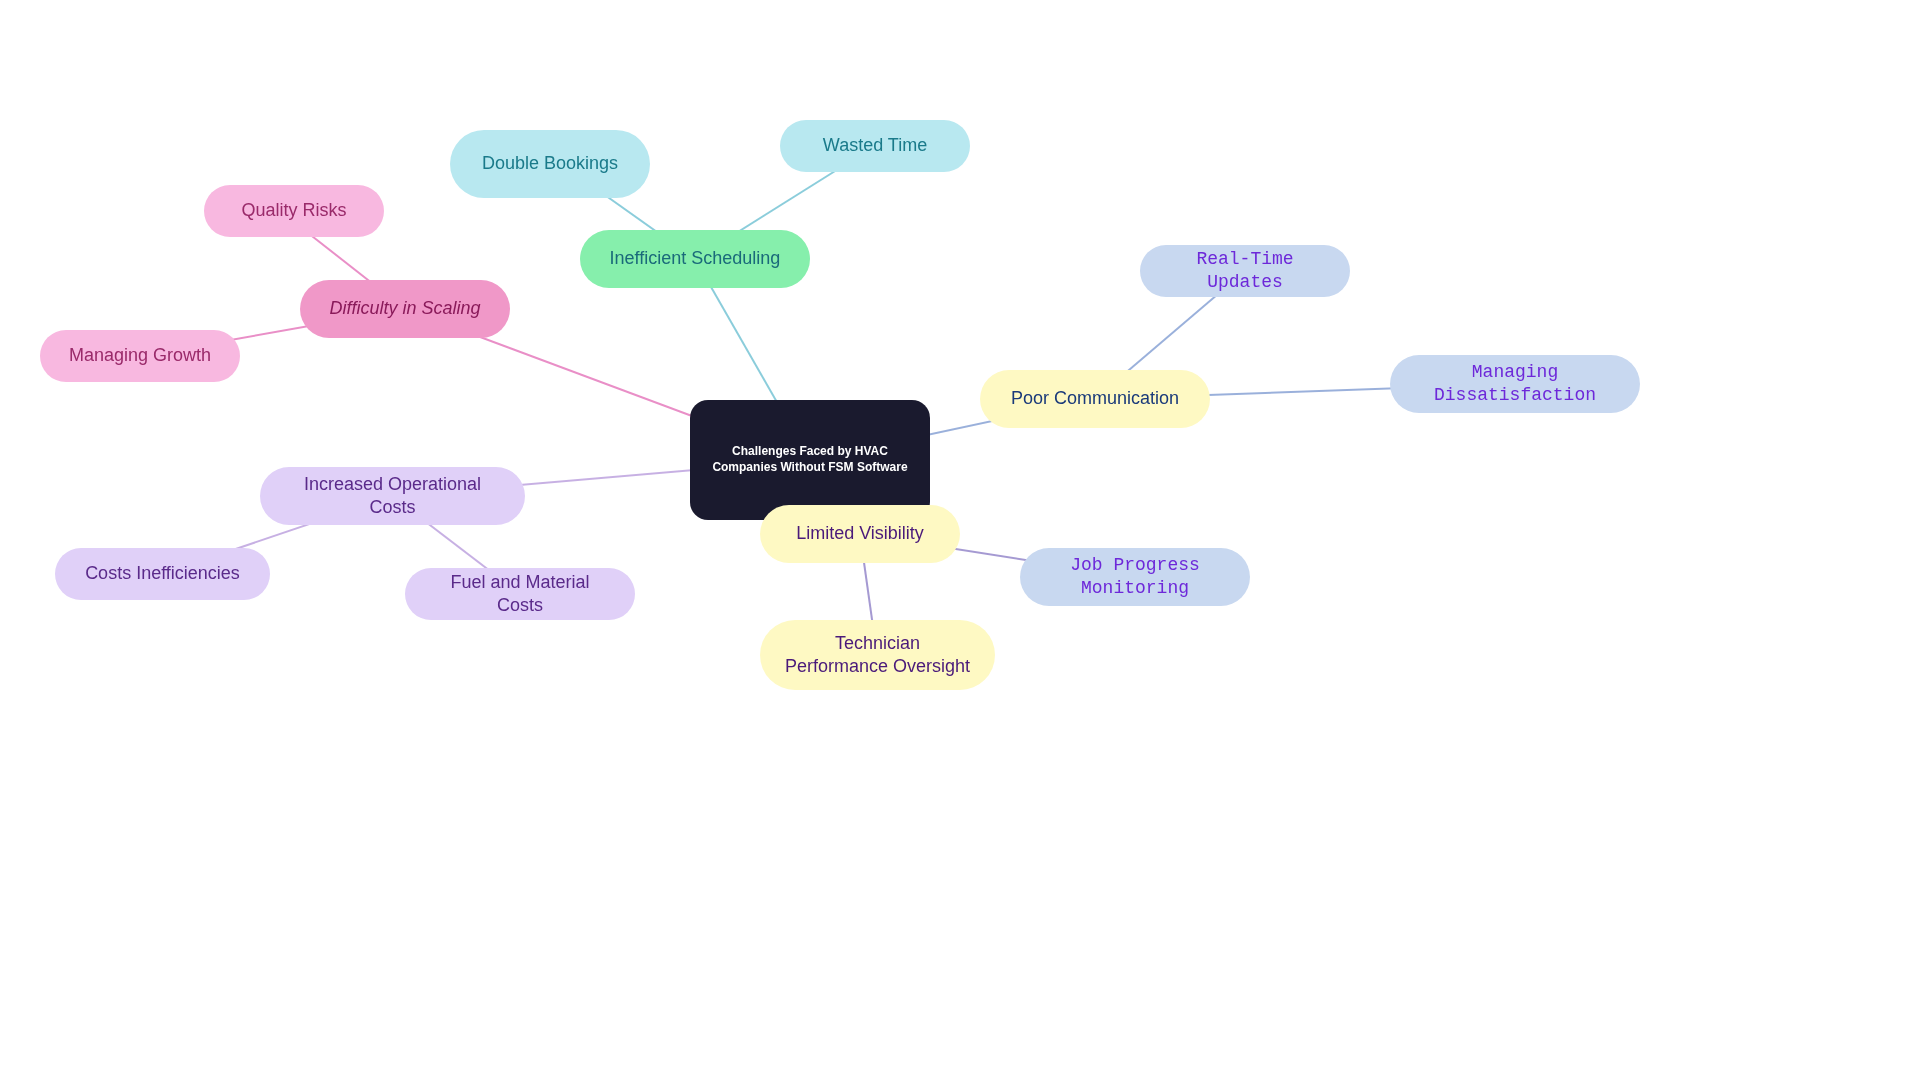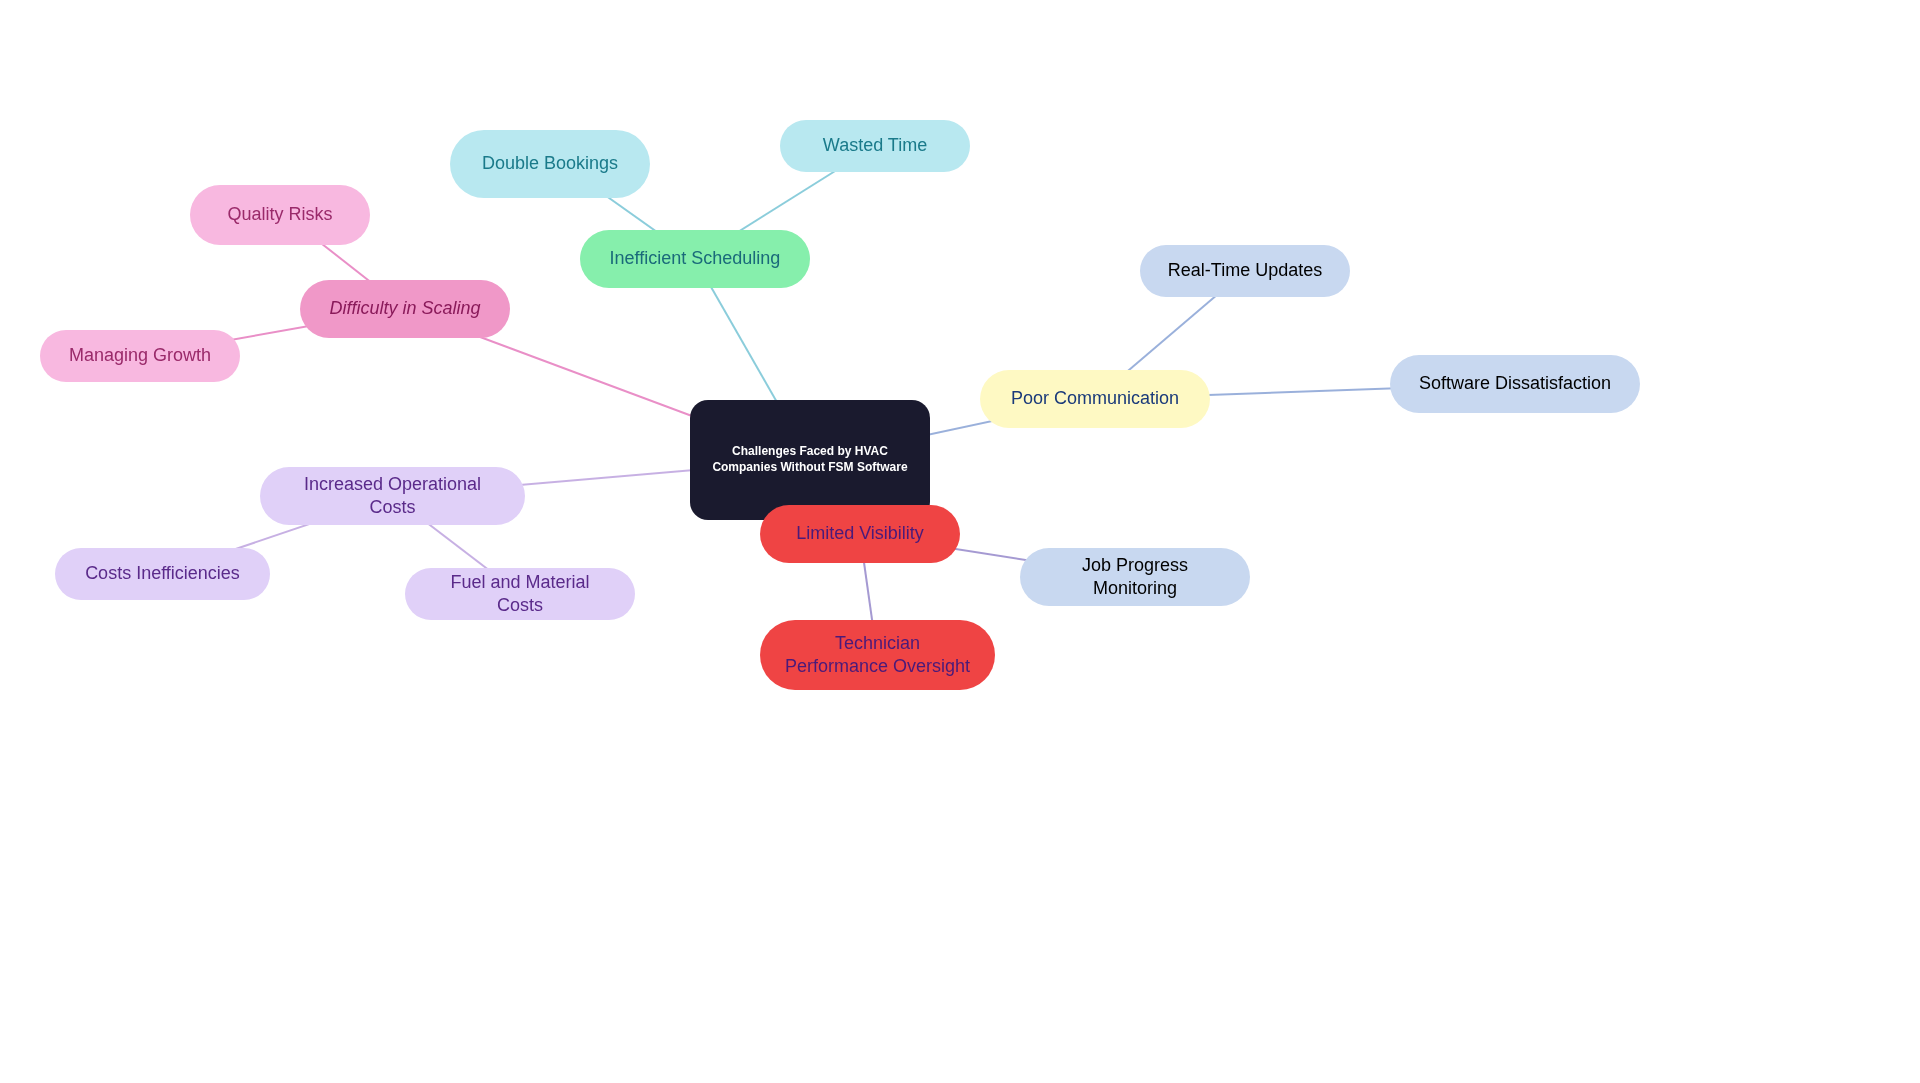--- a/index.html
+++ b/index.html
@@ -42,40 +42,41 @@
     .node-teal {
       background: #b8e8f0;
       color: #1a7a8a;
     }
     .node-teal-large {
       background: #86efac;
       color: #1a6a7a;
     }
     .node-blue-light {
       background: #c8d8f0;
-      color: #000000;
+      color: #6d28d9;
+      font-family: Liberation Mono, monospace;
     }
     .node-blue-medium {
       background: #fef9c3;
       color: #1a3a7a;
     }
     .node-pink {
       background: #f8b8e0;
       color: #9a2a6a;
     }
     .node-pink-large {
       background: #f098c8;
       color: #8a1a5a;
     }
     .node-purple-light {
       background: #e0d0f8;
       color: #5a2a8a;
     }
     .node-purple-medium {
-      background: #ef4444;
+      background: #fef9c3;
       color: #4a1a7a;
       justify-content: center;
     }
     svg.connections {
       position: absolute;
       top: 0; left: 0;
       width: 1920px;
       height: 1083px;
       pointer-events: none;
     }
@@ -115,27 +116,27 @@
     <span>Wasted Time</span>
   </div>
 
   <div class="node node-blue-medium" style="left: 980px; top: 370px; width: 230px; height: 58px;">
     <span>Poor Communication</span>
   </div>
   <div class="node node-blue-light" style="left: 1140px; top: 245px; width: 210px; height: 52px;">
     <span>Real-Time Updates</span>
   </div>
   <div class="node node-blue-light" style="left: 1390px; top: 355px; width: 250px; height: 58px;">
-    <span>Software Dissatisfaction</span>
+    <span>Managing Dissatisfaction</span>
   </div>
 
   <div class="node node-pink-large" style="left: 300px; top: 280px; width: 210px; height: 58px; font-style: italic;">
     <span>Difficulty in Scaling</span>
   </div>
-  <div class="node node-pink" style="left: 190px; top: 185px; width: 180px; height: 60px;">
+  <div class="node node-pink" style="left: 204px; top: 185px; width: 180px; height: 52px;">
     <span>Quality Risks</span>
   </div>
   <div class="node node-pink" style="left: 40px; top: 330px; width: 200px; height: 52px;">
     <span>Managing Growth</span>
   </div>
 
   <div class="node node-purple-light" style="left: 260px; top: 467px; width: 265px; height: 58px;">
     <span>Increased Operational Costs</span>
   </div>
   <div class="node node-purple-light" style="left: 55px; top: 548px; width: 215px; height: 52px;">

